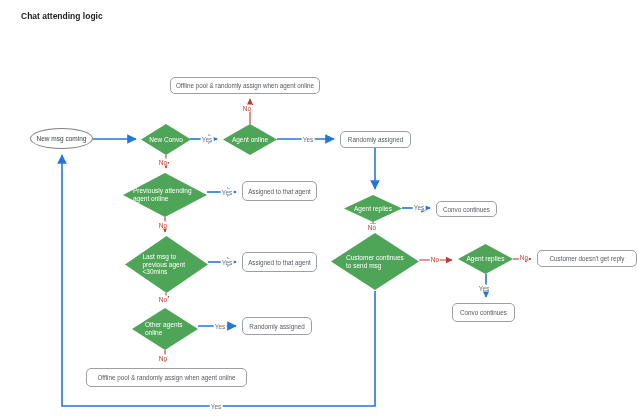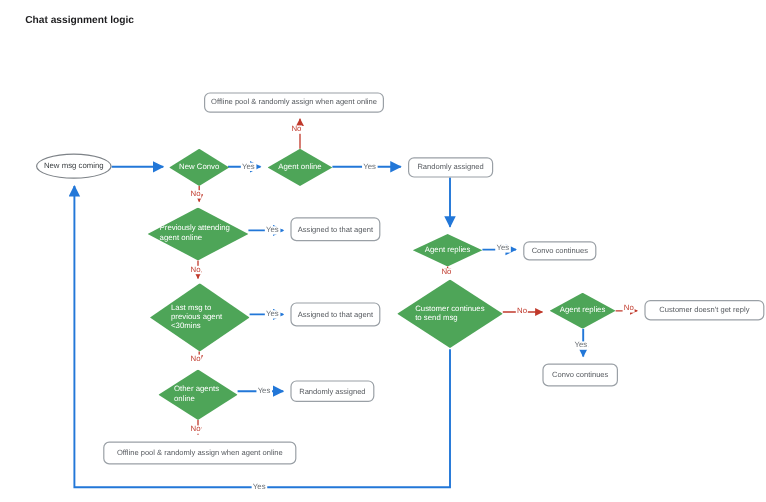--- a/index.html
+++ b/index.html
@@ -19,21 +19,21 @@
   .diamond .txt.left{text-align:left;}
   .elabel{position:absolute;transform:translate(-50%,-50%);font-size:6.5px;
           background:#fff;padding:0 1px;z-index:3;line-height:7px;}
   .elabel.yes{color:#6a6f74;}
   .elabel.no{color:#c0392b;}
 </style>
 </head>
 <body>
 
 <div id="canvas">
-  <div class="title">Chat assignment logic</div>
+  <div class="title">Chat attending logic</div>
 
   <svg class="wires" width="638" height="418" viewBox="0 0 638 418">
     <defs>
       <marker id="ab" markerWidth="7" markerHeight="7" refX="5.5" refY="3" orient="auto">
         <path d="M0,0 L6,3 L0,6 z" fill="#2277d8"></path>
       </marker>
       <marker id="ar" markerWidth="7" markerHeight="7" refX="5.5" refY="3" orient="auto">
         <path d="M0,0 L6,3 L0,6 z" fill="#c0392b"></path>
       </marker>
     </defs>

